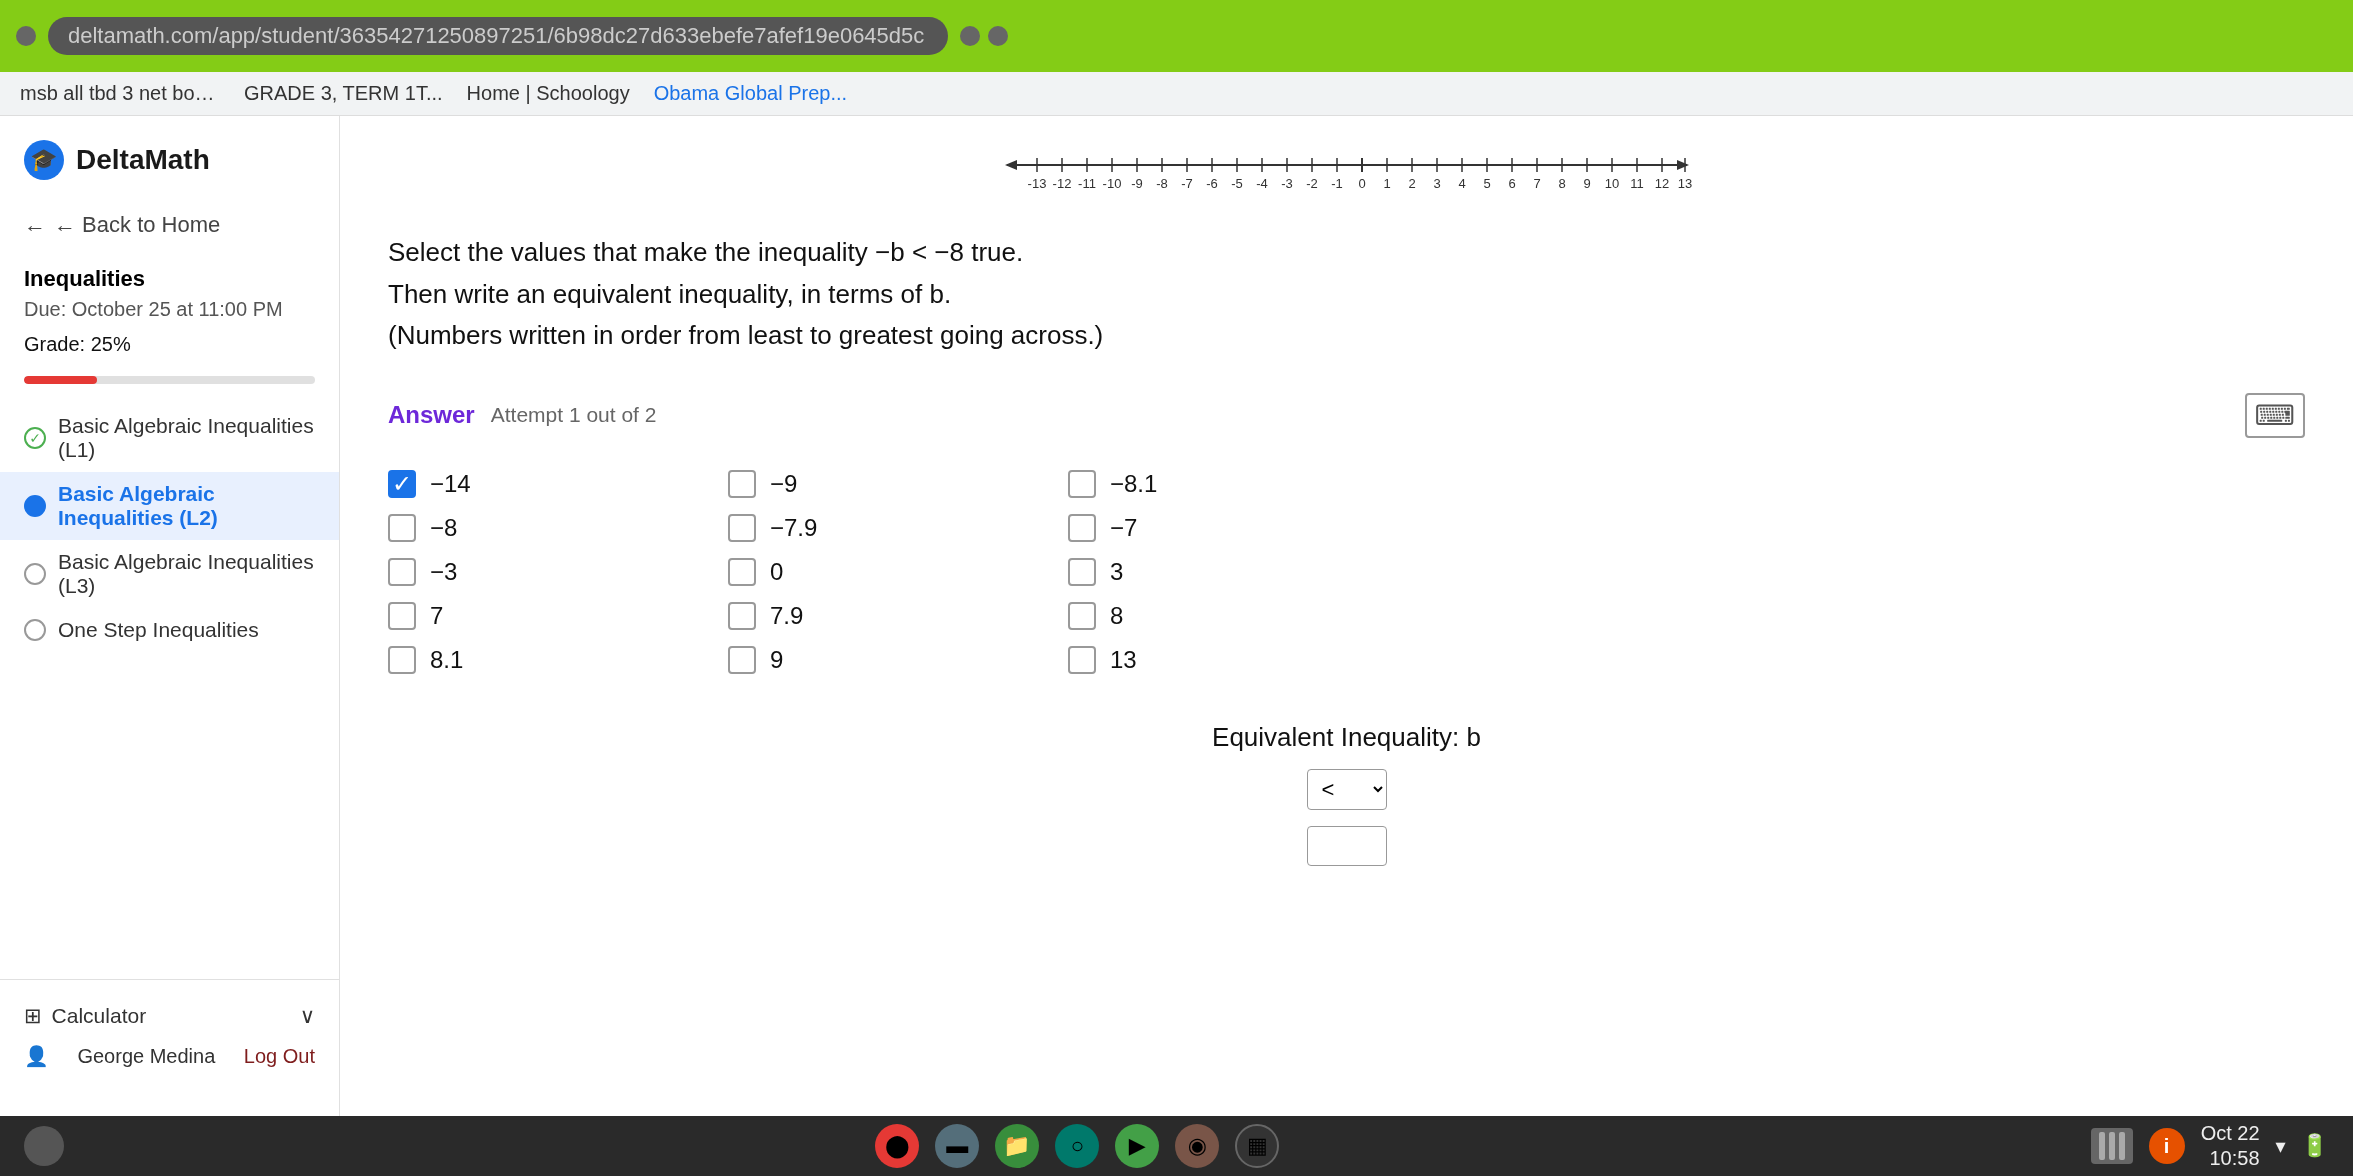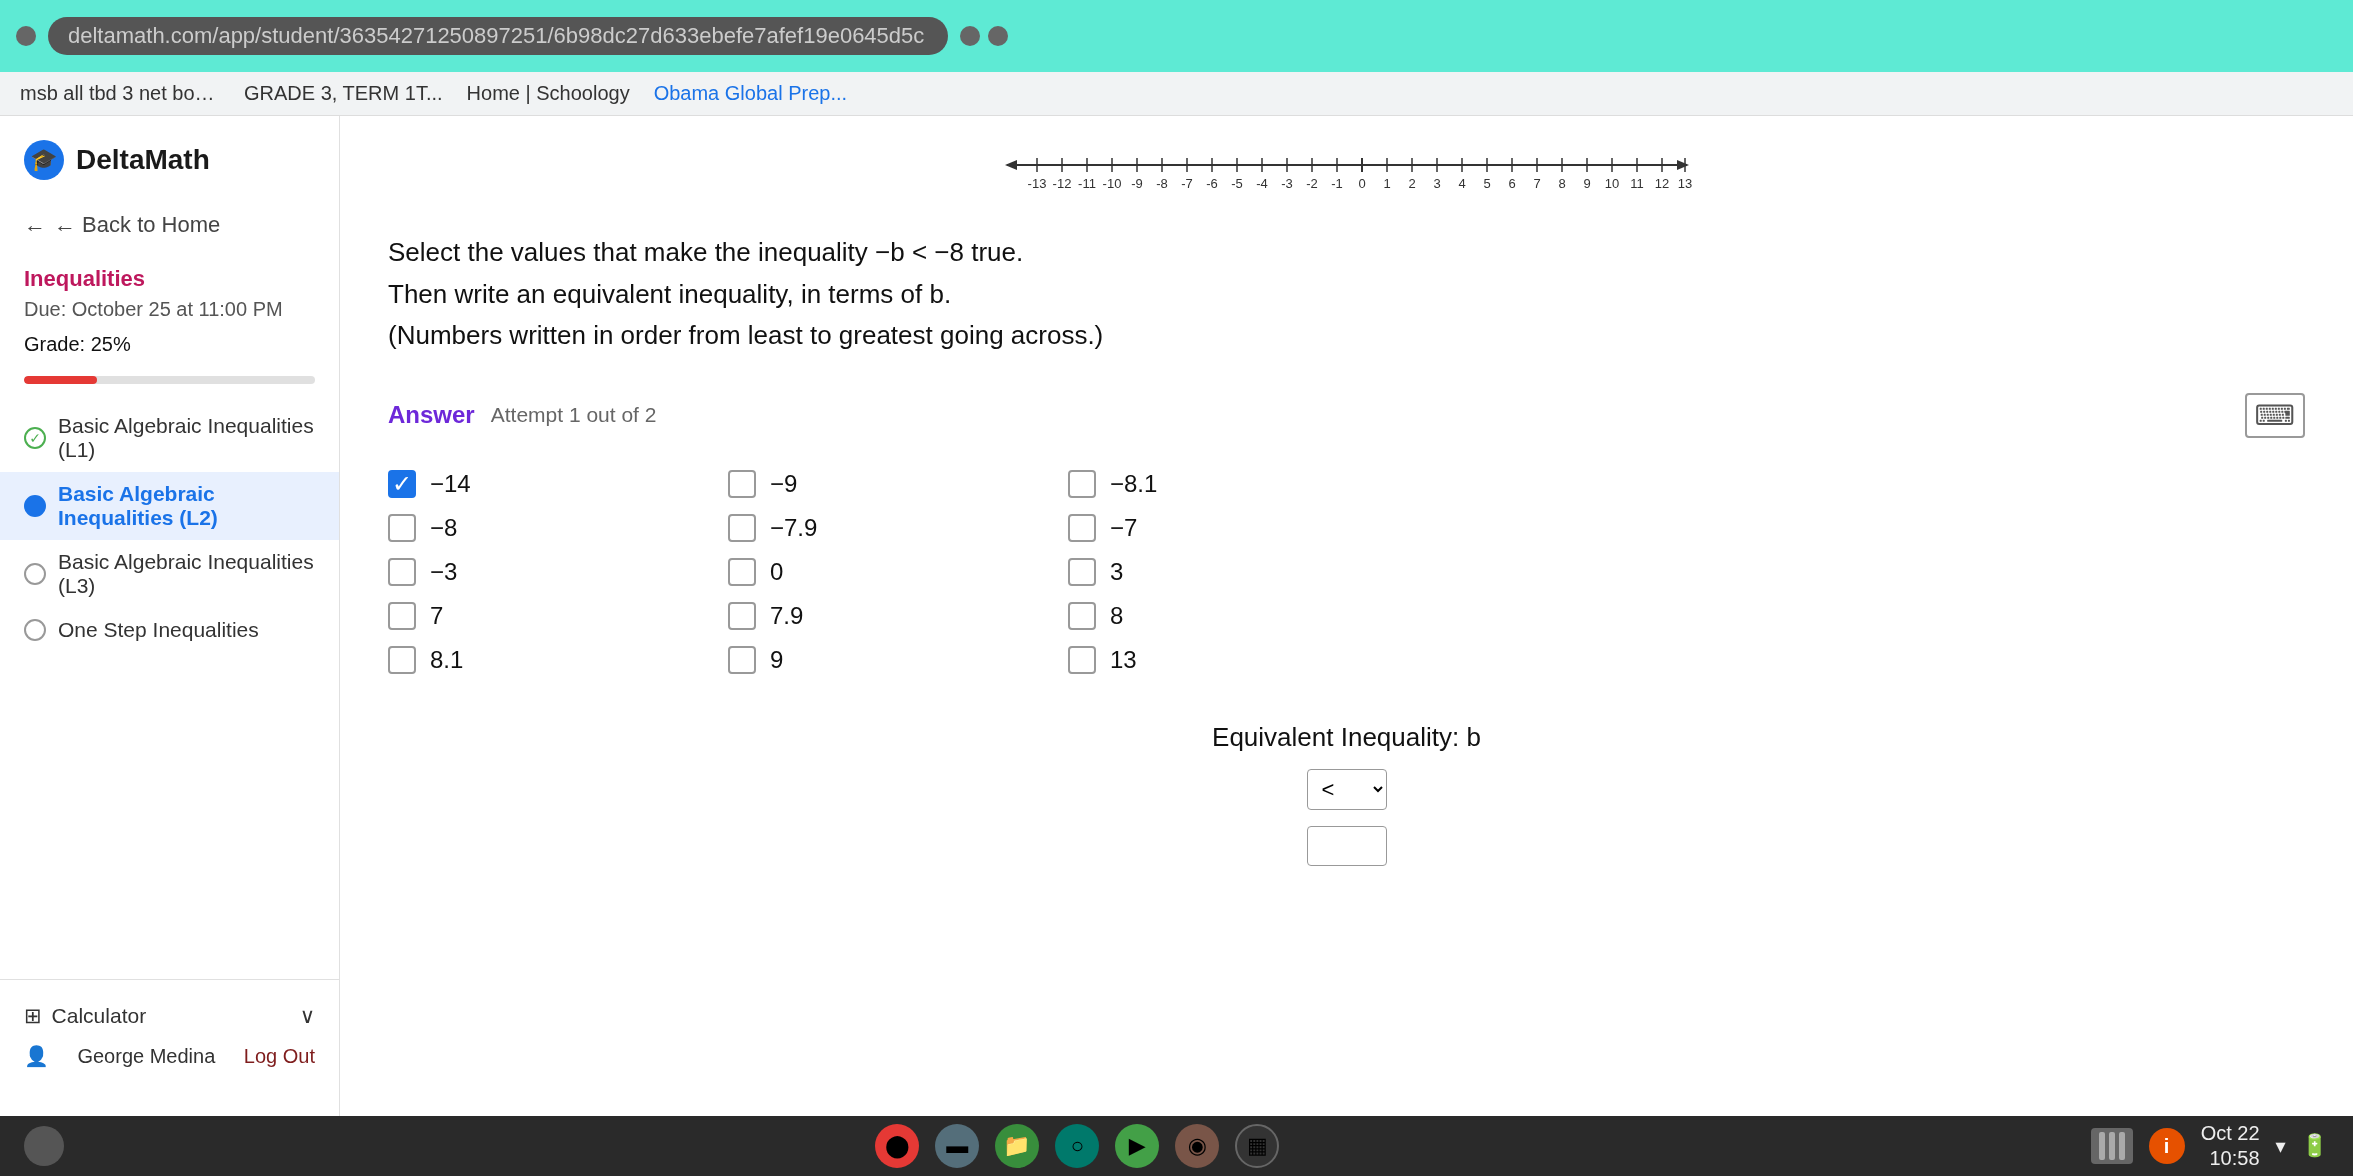--- a/index.html
+++ b/index.html
@@ -7,21 +7,21 @@
       font-family: -apple-system, BlinkMacSystemFont, 'Segoe UI', Arial, sans-serif;
       background: #c9a89a;
       width: 2353px;
       min-height: 1176px;
       position: relative;
       overflow: hidden;
     }
 
     
     .browser-chrome {
-      background: #5eead4;
+      background: #84cc16;
       height: 72px;
       display: flex;
       align-items: center;
       padding: 0 16px;
       gap: 12px;
     }
     .browser-url-bar {
       background: #555;
       border-radius: 20px;
       padding: 6px 20px;
@@ -102,21 +102,21 @@
       color: #444;
       cursor: pointer;
       display: flex;
       align-items: center;
       gap: 8px;
     }
     .sidebar-section-title {
       padding: 8px 24px 4px;
       font-size: 22px;
       font-weight: 700;
-      color: #be185d;
+      color: #000000;
     }
     .sidebar-due {
       padding: 2px 24px 8px;
       font-size: 20px;
       color: #555;
     }
     .sidebar-grade {
       padding: 4px 24px 16px;
       font-size: 20px;
       color: #111;

